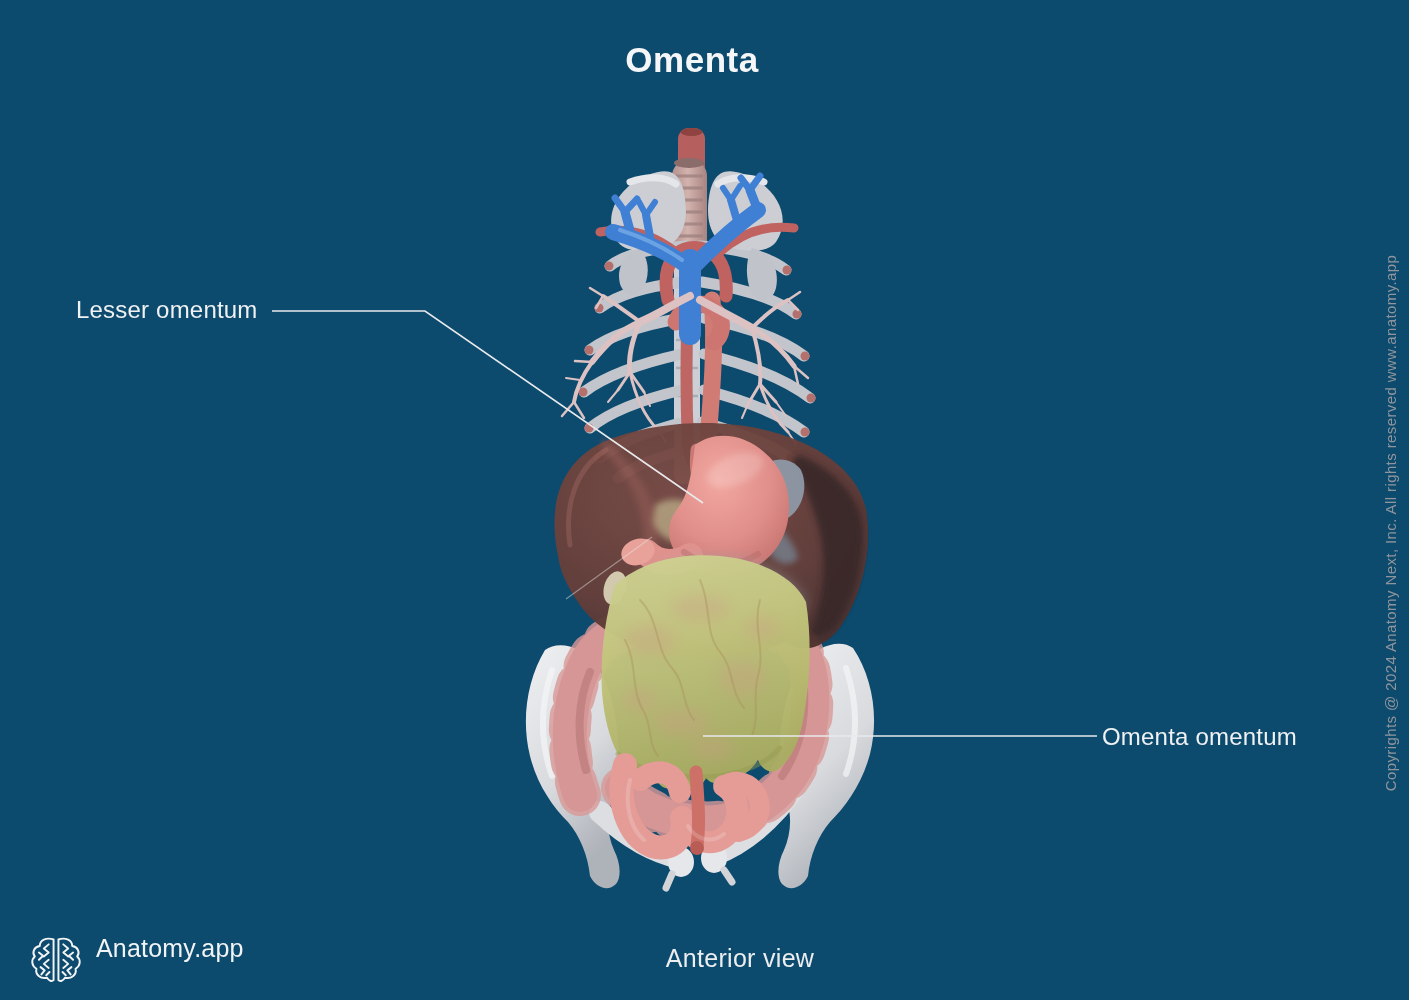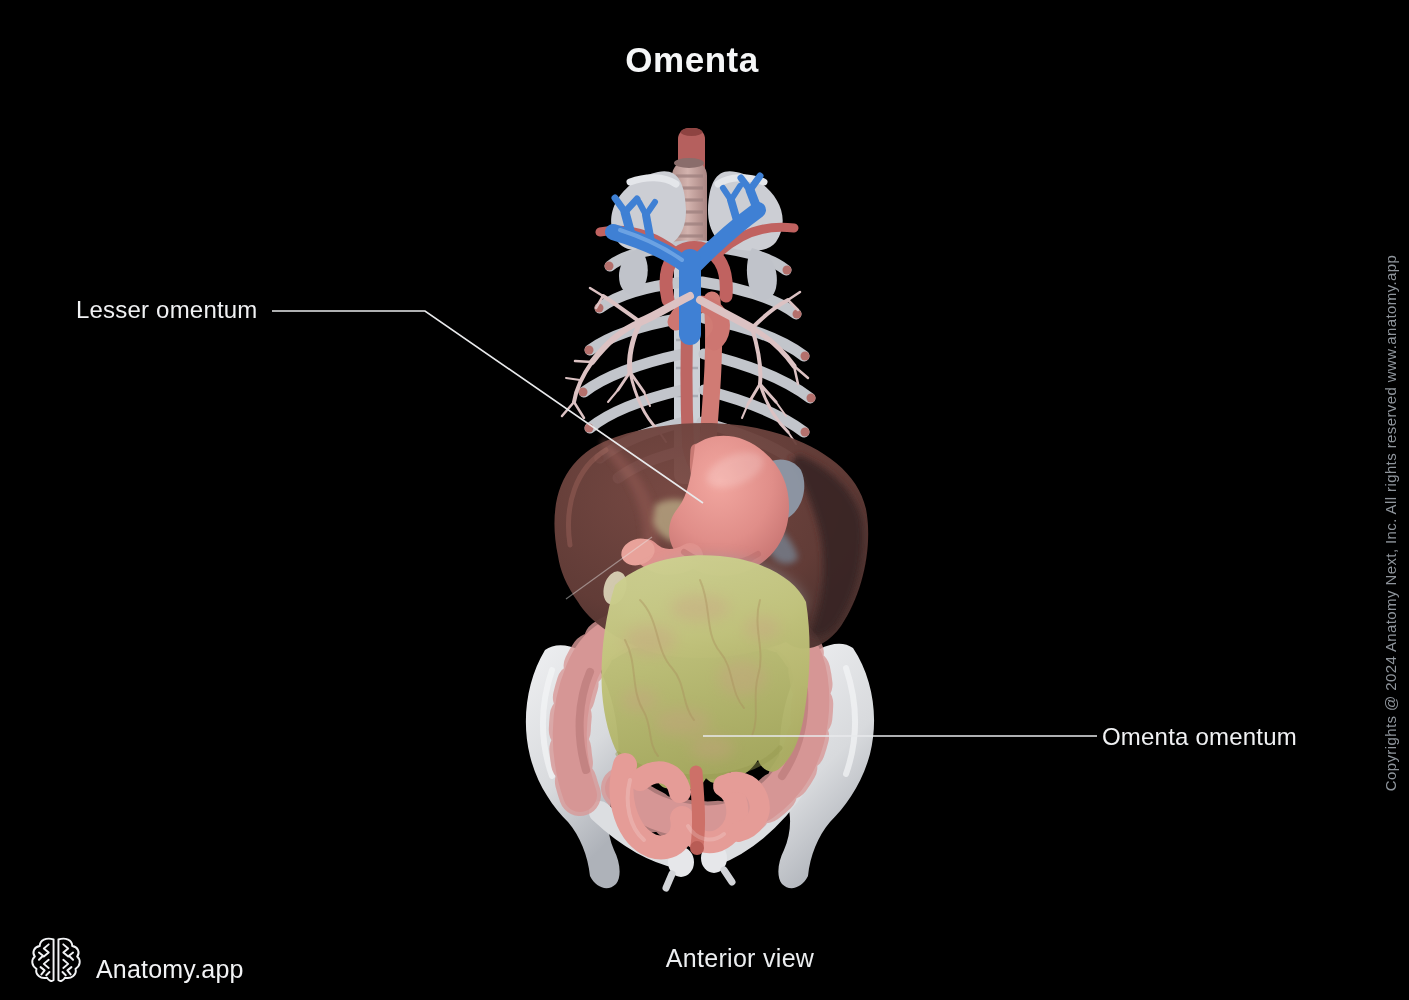--- a/index.html
+++ b/index.html
@@ -1,35 +1,35 @@
 <!DOCTYPE html>
 <html><head>
 <meta charset="utf-8">
 <style>
   html,body{margin:0;padding:0;background:#0f1319;}
   .canvas{
-    position:relative;width:1409px;height:1000px;background:#000000;
+    position:relative;width:1409px;height:1000px;background:#0c4a6e;
     overflow:hidden;font-family:"Liberation Sans",sans-serif;
   }
   .title{
     position:absolute;top:40px;left:0;width:1384px;text-align:center;
     color:#f5f6f7;font-size:35px;font-weight:700;letter-spacing:.5px;
   }
   .struct-label{
     position:absolute;color:#f0f1f3;font-size:24px;font-weight:500;
     letter-spacing:.2px;white-space:nowrap;
   }
   .label-lesser{top:296px;left:76px;width:192px;text-align:left;}
   .label-greater{top:723px;left:1102px;}
   .caption{
     position:absolute;top:944px;left:0;width:1384px;text-align:center;
     color:#eceef0;font-size:25px;font-weight:400;letter-spacing:.3px;margin-left:48px;
   }
   .brand{
-    position:absolute;left:30px;top:934px;display:flex;align-items:flex-end;gap:14px;
+    position:absolute;left:30px;top:934px;display:flex;align-items:flex-start;gap:14px;
   }
   .brand-text{color:#f2f3f5;font-size:25px;font-weight:500;letter-spacing:.2px;}
   .watermark{
     position:absolute;left:1112px;top:513px;width:560px;height:20px;
     transform:rotate(-90deg);text-align:center;white-space:nowrap;
     color:#8f959c;font-size:15px;letter-spacing:.4px;
   }
   svg{display:block;}
   .illustration{position:absolute;left:0;top:0;}
 </style>

